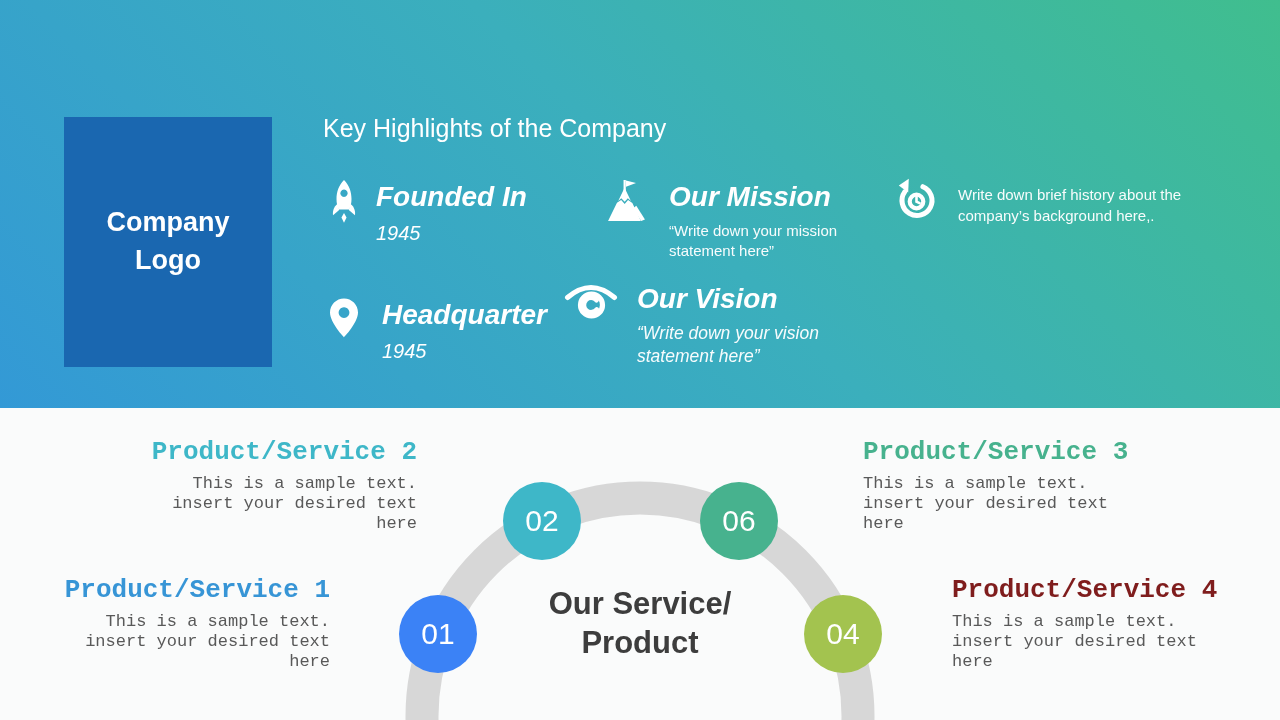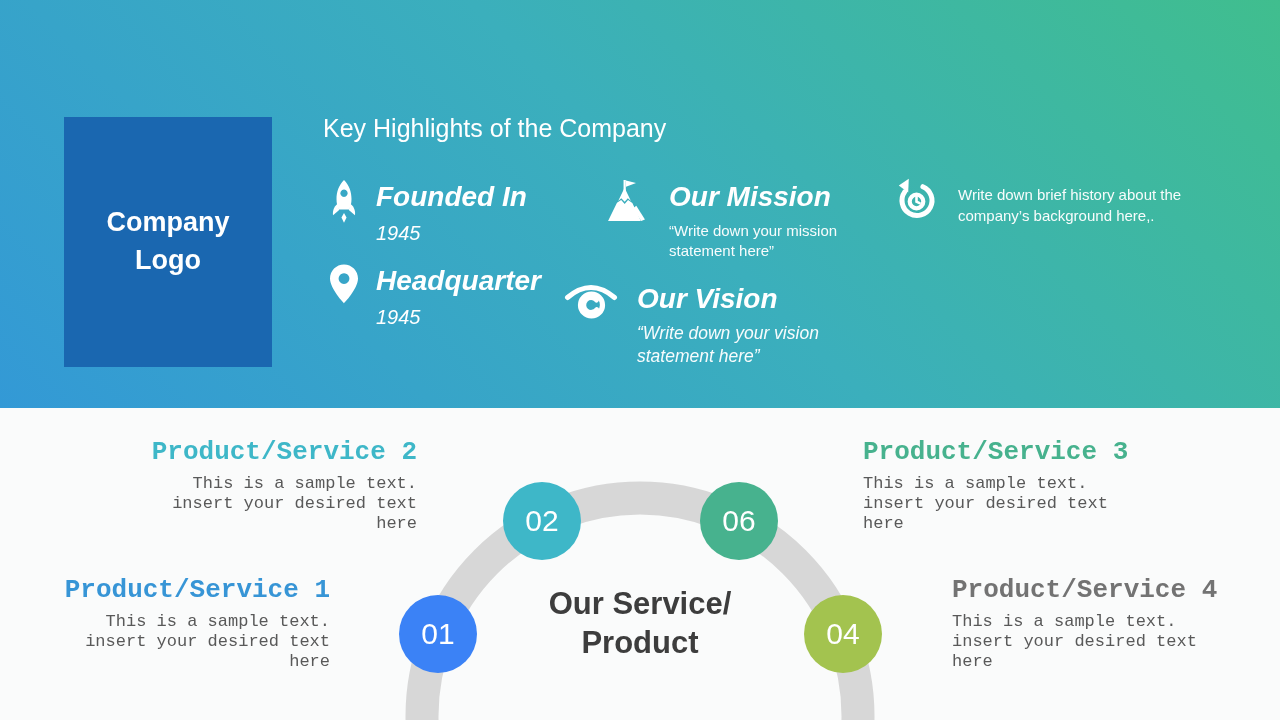--- a/index.html
+++ b/index.html
@@ -29,21 +29,21 @@
     font-size:25px;font-weight:400;color:#ffffff;
   }
   
   .hl{position:absolute;display:flex;color:#fff;}
   .hl .icon-col{flex:none;display:flex;justify-content:center;align-items:flex-start;}
   .hl .label{font-size:28px;font-weight:700;font-style:italic;line-height:1.2;}
   .hl .value-italic{font-size:20px;font-style:italic;margin-top:7px;line-height:1.2;}
   .hl .desc-regular{font-size:15px;line-height:1.38;margin-top:7px;color:rgba(255,255,255,.96);}
   .hl .desc-italic{font-size:17.5px;font-style:italic;line-height:1.32;margin-top:6px;color:rgba(255,255,255,.96);}
   .hl-founded{left:326px;top:180px;gap:14px;}   .hl-founded .icon-col{width:36px;}
-  .hl-hq{left:326px;top:264px;gap:14px;}        .hl-hq .icon-col{width:36px;}
+  .hl-hq{left:326px;top:298px;gap:20px;}        .hl-hq .icon-col{width:36px;}
   .hl-mission{left:600px;top:180px;gap:17px;}   .hl-mission .icon-col{width:52px;}
   .hl-mission .desc-regular{width:200px;}
   .hl-vision{left:562px;top:282px;gap:17px;}    .hl-vision .icon-col{width:58px;}
   .hl-vision .desc-italic{width:208px;}
   .hl-background{left:894px;top:178px;gap:18px;}.hl-background .icon-col{width:46px;}
   .hl-background .desc-regular{width:250px;}
   
   .ring-svg{position:absolute;left:0;top:408px;}
   .num-circle{
     position:absolute;width:78px;height:78px;border-radius:50%;
@@ -172,21 +172,21 @@
   </div>
   <div class="svc svc-2 svc-right">
     <div class="svc-title" style="color: rgb(62, 183, 200);">Product/Service 2</div>
     <div class="svc-desc">This is a sample text. insert your desired text here</div>
   </div>
   <div class="svc svc-3">
     <div class="svc-title" style="color: rgb(71, 178, 142);">Product/Service 3</div>
     <div class="svc-desc">This is a sample text. insert your desired text here</div>
   </div>
   <div class="svc svc-4">
-    <div class="svc-title" style="color: #737373;">Product/Service 4</div>
+    <div class="svc-title" style="color: #7f1d1d;">Product/Service 4</div>
     <div class="svc-desc">This is a sample text. insert your desired text here</div>
   </div>
 
   <div class="center-title">
     <div>Our Service/</div>
     <div>Product</div>
   </div>
 
 </div>
 

